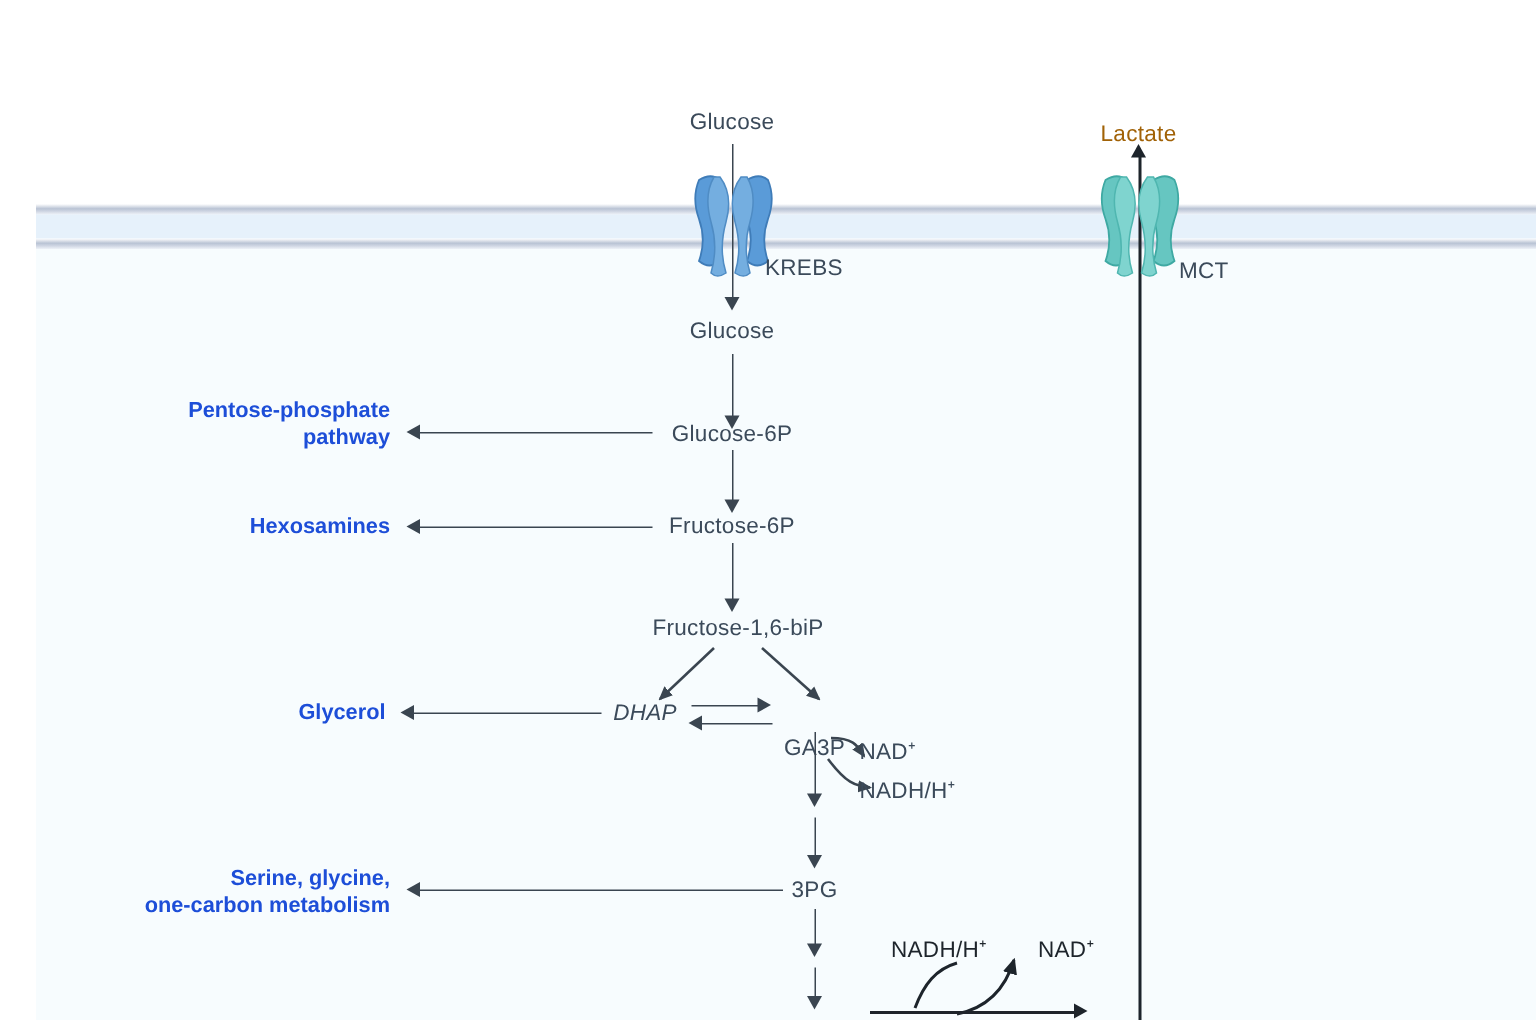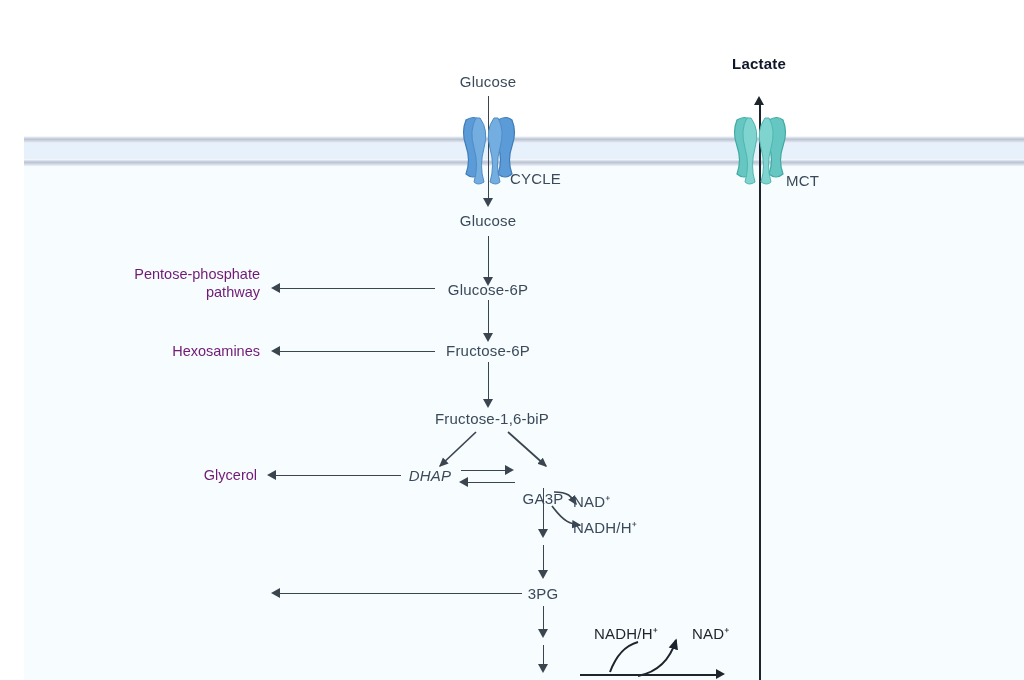--- a/index.html
+++ b/index.html
@@ -52,22 +52,22 @@
     color: #3b4a5a;
     font-size: 15px;
     letter-spacing: 0.2px;
     white-space: nowrap;
     line-height: 1.25;
   }
   .node.center { transform: translateX(-50%); text-align: center; }
 
   .sidelabel {
     position: absolute;
-    color: #701a75;
-    font-weight: normal;
+    color: #1d4ed8;
+    font-weight: bold;
     font-size: 14.5px;
     line-height: 1.22;
     text-align: right;
     white-space: nowrap;
   }
   .sidelabel.right { transform: translateX(-100%); }
 
   .vline {
     position: absolute;
     width: 0; border-left: 1.6px solid #3a4550;
@@ -183,27 +183,27 @@
   <div class="ah down" style="left:459px; top:198px;"></div>
 
   <div class="transporter" style="left:434px; top:114px;">
     <svg width="62" height="72" viewBox="0 0 62 72">
       <path d="M8 6 q8 -5 14 0 q5 12 0 26 q-5 14 0 28 q-7 6 -14 0 q5 -14 0 -28 q-5 -14 0 -26 z" fill="#5a9bd8" stroke="#3f7cb8" stroke-width="1.2"></path>
       <path d="M40 6 q8 -5 14 0 q5 12 0 26 q-5 14 0 28 q-7 6 -14 0 q5 -14 0 -28 q-5 -14 0 -26 z" fill="#5a9bd8" stroke="#3f7cb8" stroke-width="1.2"></path>
       <path d="M22 4 q9 12 4 30 q-5 18 0 34 q-6 4 -10 0 q5 -17 0 -34 q-5 -18 2 -30 z" fill="#74aee0" stroke="#4f8cc4" stroke-width="1"></path>
       <path d="M36 4 q-9 12 -4 30 q5 18 0 34 q6 4 10 0 q-5 -17 0 -34 q5 -18 -2 -30 z" fill="#74aee0" stroke="#4f8cc4" stroke-width="1"></path>
     </svg>
   </div>
-  <div class="node" style="left:486px; top:170px; color:#3b4a5a;">CYCLE</div>
+  <div class="node" style="left:486px; top:170px; color:#3b4a5a;">KREBS</div>
 
   <div class="node center" style="left:464px; top:212px;">Glucose</div>
   <div class="vline" style="left:464px; top:236px; height:44px;"></div>
   <div class="ah down" style="left:459px; top:277px;"></div>
 
-  <div class="node center" style="left:735px; top:55px; color:#0f172a; font-weight:bold;">Lactate</div>
+  <div class="node center" style="left:735px; top:81px; color:#a16207; font-weight:normal;">Lactate</div>
   <div class="vline" style="left:735px; top:104px; height:576px; border-left-color:#1d242b; border-left-width:2px;"></div>
   <div class="ah up" style="left:730px; top:96px;"></div>
 
   <div class="transporter" style="left:705px; top:114px;">
     <svg width="62" height="72" viewBox="0 0 62 72">
       <path d="M8 6 q8 -5 14 0 q5 12 0 26 q-5 14 0 28 q-7 6 -14 0 q5 -14 0 -28 q-5 -14 0 -26 z" fill="#66c6c1" stroke="#3fa9a3" stroke-width="1.2"></path>
       <path d="M40 6 q8 -5 14 0 q5 12 0 26 q-5 14 0 28 q-7 6 -14 0 q5 -14 0 -28 q-5 -14 0 -26 z" fill="#66c6c1" stroke="#3fa9a3" stroke-width="1.2"></path>
       <path d="M22 4 q9 12 4 30 q-5 18 0 34 q-6 4 -10 0 q5 -17 0 -34 q-5 -18 2 -30 z" fill="#7fd4cf" stroke="#4fb6b0" stroke-width="1"></path>
       <path d="M36 4 q-9 12 -4 30 q5 18 0 34 q6 4 10 0 q-5 -17 0 -34 q5 -18 -2 -30 z" fill="#7fd4cf" stroke="#4fb6b0" stroke-width="1"></path>
     </svg>
@@ -248,20 +248,24 @@
   <div class="vline" style="left:519px; top:488px; height:44px;"></div>
   <div class="ah down" style="left:514px; top:529px;"></div>
   <div class="vline" style="left:519px; top:545px; height:28px;"></div>
   <div class="ah down" style="left:514px; top:570px;"></div>
 
   <div class="node" style="left:549px; top:493px;">NAD⁺</div>
   <div class="node" style="left:549px; top:519px;">NADH/H⁺</div>
 
   <div class="node center" style="left:519px; top:585px;">3PG</div>
 
+  <div class="sidelabel right" style="left:236px; top:578px;">
+    <span>Serine, glycine,</span><br>
+    <span>one-carbon metabolism</span>
+  </div>
   <div class="hline" style="left:256px; top:593px; width:242px;"></div>
   <div class="ah left" style="left:247px; top:588px;"></div>
 
   <div class="vline" style="left:519px; top:606px; height:26px;"></div>
   <div class="ah down" style="left:514px; top:629px;"></div>
   <div class="vline" style="left:519px; top:645px; height:22px;"></div>
   <div class="ah down" style="left:514px; top:664px;"></div>
 
   <div class="node" style="left:570px; top:625px; color:#1d242b;">NADH/H⁺</div>
   <div class="node" style="left:668px; top:625px; color:#1d242b;">NAD⁺</div>

